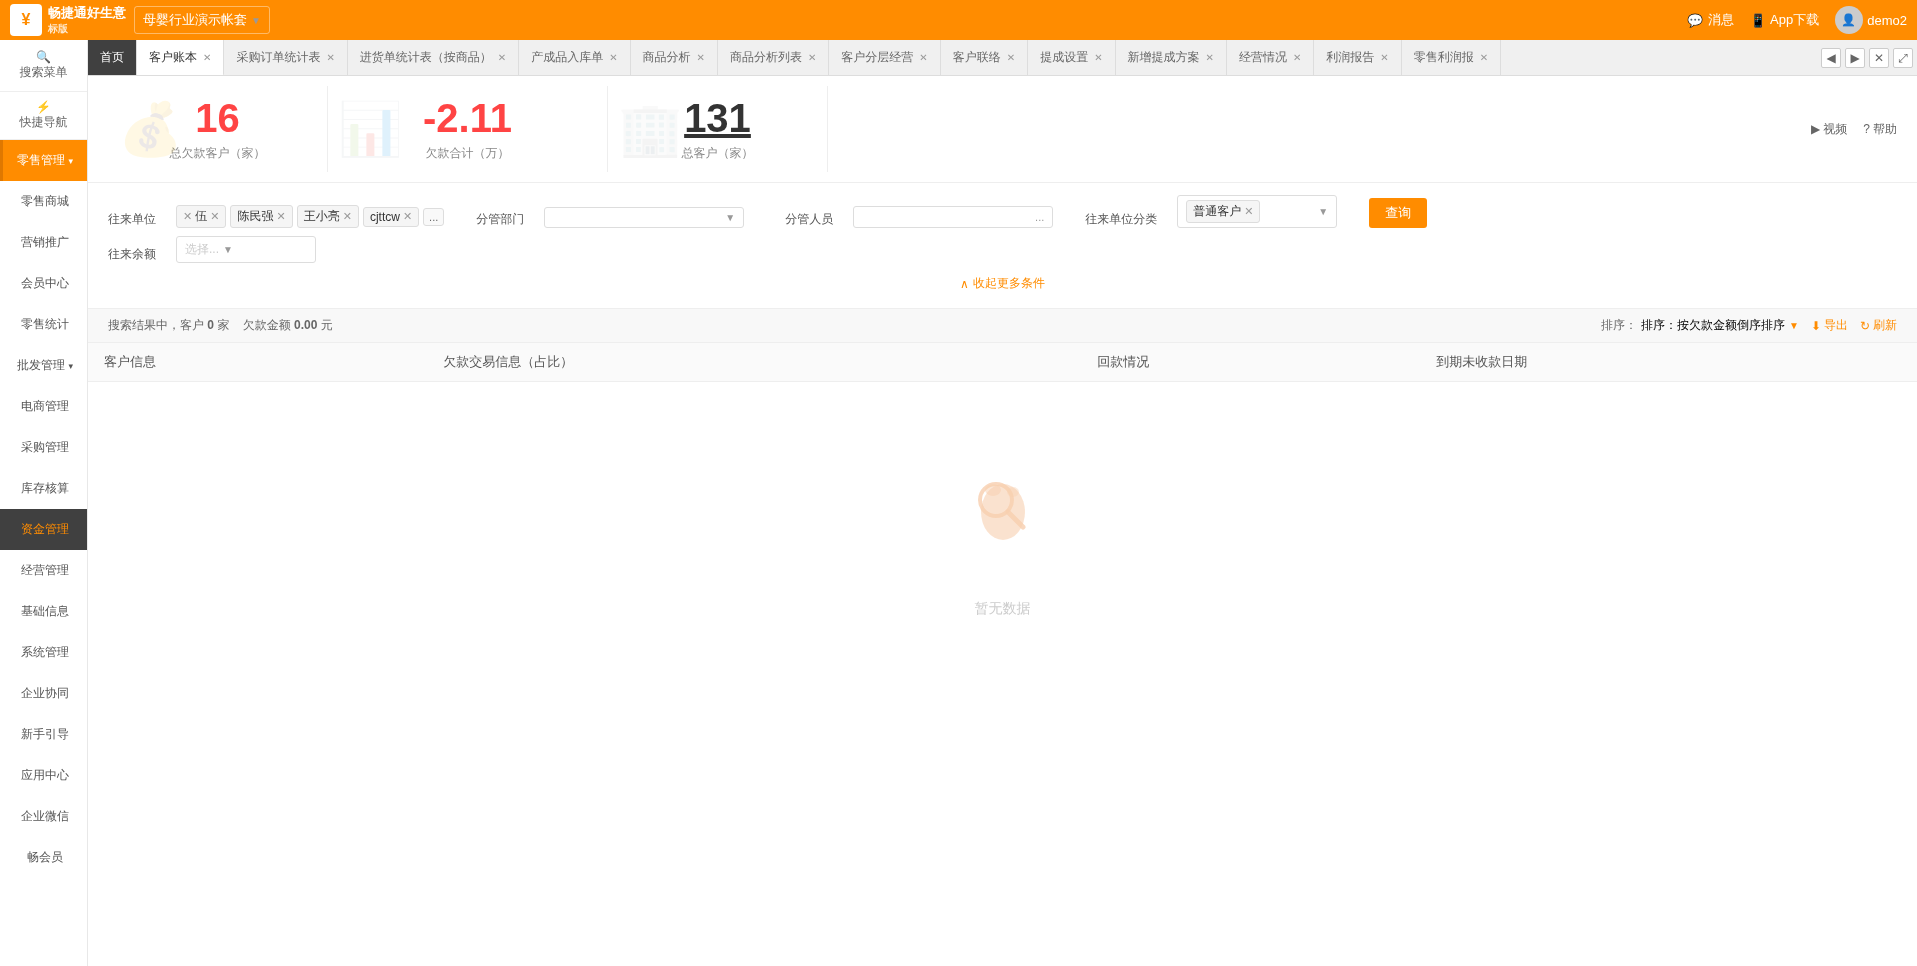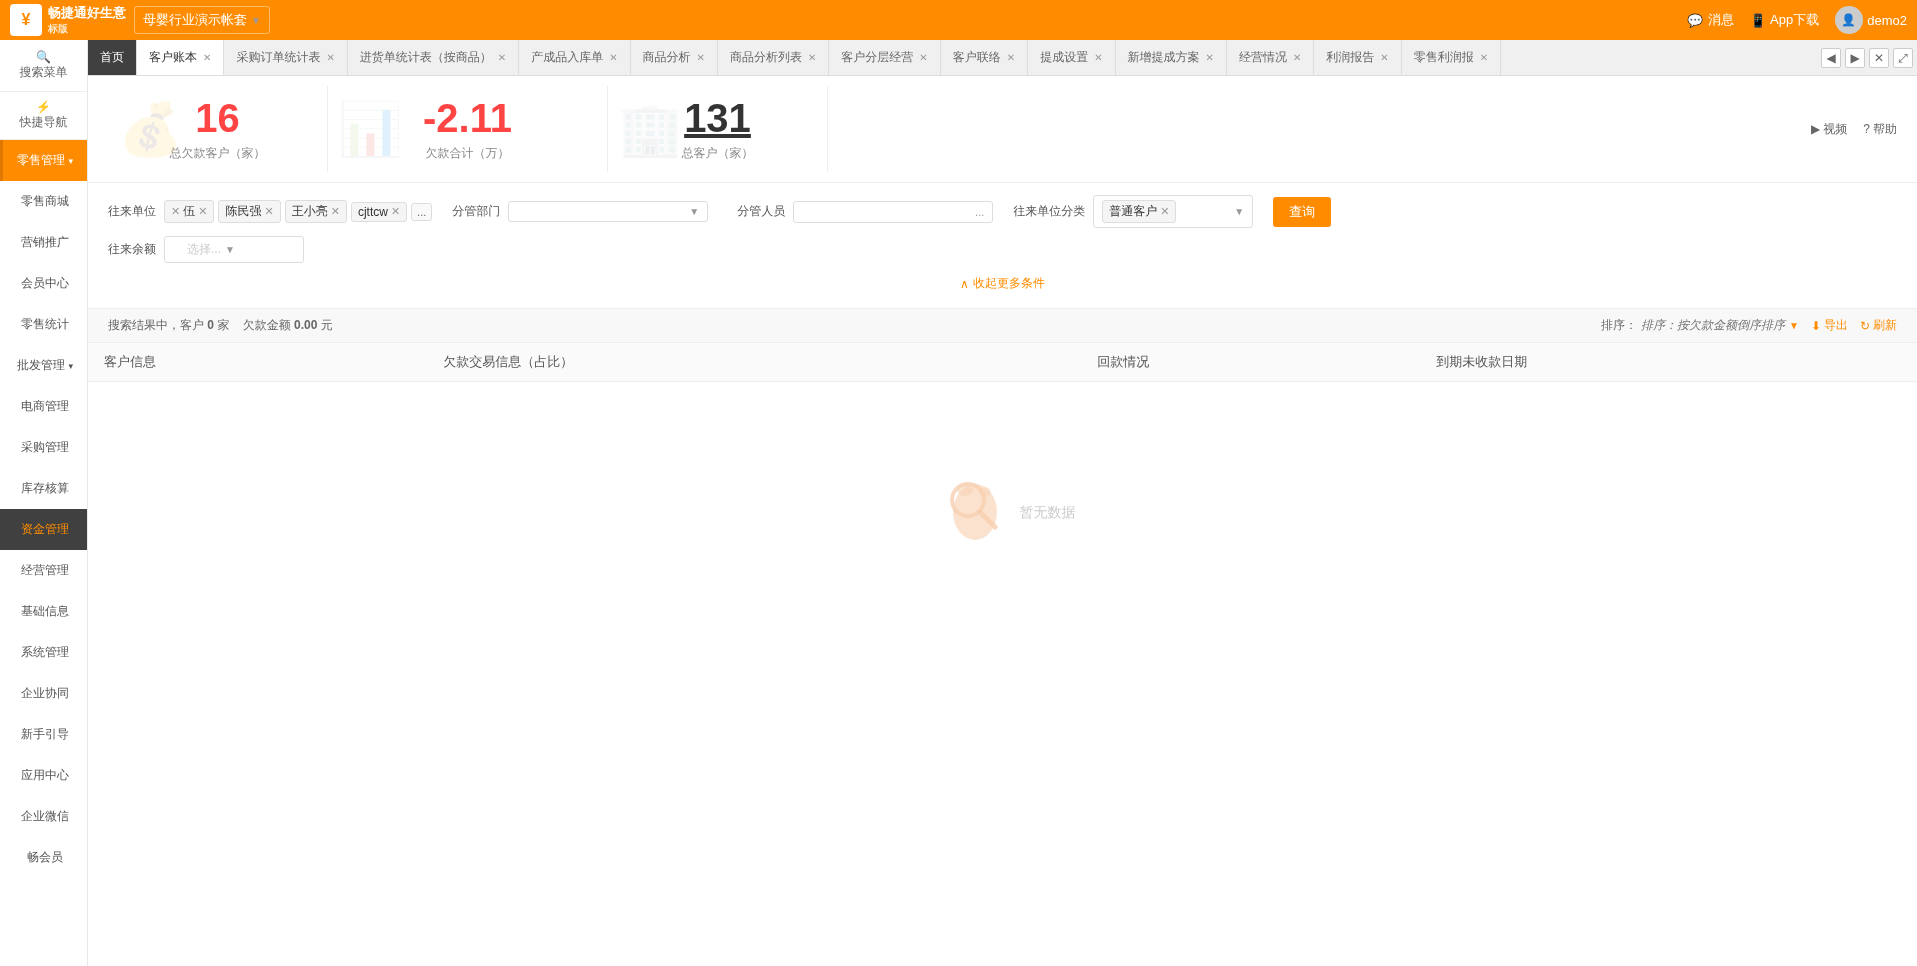--- a/index.html
+++ b/index.html
@@ -46,21 +46,21 @@
     .stats-row { display: flex; align-items: center; background: white; border-bottom: 1px solid #eee; padding: 10px 20px; gap: 0; }
     .stat-card { display: flex; flex-direction: column; align-items: center; padding: 10px 40px; border-right: 1px solid #eee; position: relative; }
     .stat-card:last-child { border-right: none; }
     .stat-value { font-size: 40px; font-weight: bold; color: #ff4444; }
     .stat-value.negative { color: #ff4444; }
     .stat-value.dark { color: #333; font-weight: 700; text-decoration: underline; }
     .stat-label { font-size: 12px; color: #888; margin-top: 4px; }
 
     
     .filters-section { padding: 12px 20px; background: white; border-bottom: 1px solid #eee; }
-    .filter-row { display: flex; align-items: center; gap: 8px; margin-bottom: 8px; flex-wrap: wrap; }
+    .filter-row { display: flex; align-items: flex-end; gap: 20px; margin-bottom: 8px; flex-wrap: wrap; }
     .filter-label { font-size: 12px; color: #555; white-space: nowrap; }
     .filter-tags { display: flex; align-items: center; gap: 4px; flex-wrap: wrap; }
     .filter-tag { display: flex; align-items: center; gap: 3px; background: #f5f5f5; border: 1px solid #ddd; border-radius: 3px; padding: 2px 6px; font-size: 12px; color: #333; }
     .filter-more { font-size: 11px; color: #666; cursor: pointer; padding: 2px 5px; border: 1px solid #ddd; border-radius: 3px; background: #f9f9f9; }
     .filter-select { display: flex; align-items: center; gap: 4px; border: 1px solid #ddd; border-radius: 3px; padding: 4px 8px; font-size: 12px; color: #555; cursor: pointer; min-width: 120px; background: white; }
     .filter-select-wide { min-width: 200px; }
     .collapse-btn { display: flex; align-items: center; justify-content: center; gap: 4px; font-size: 12px; color: #ff8c00; cursor: pointer; padding: 4px 0; }
 
     
     .results-bar { display: flex; align-items: center; justify-content: space-between; padding: 8px 20px; background: #f8f8f8; border-bottom: 1px solid #eee; font-size: 12px; color: #666; }
@@ -69,21 +69,21 @@
     .sort-select { display: flex; align-items: center; gap: 4px; cursor: pointer; }
     .action-btn { display: flex; align-items: center; gap: 3px; cursor: pointer; color: #ff8c00; }
     .refresh-btn { display: flex; align-items: center; gap: 3px; cursor: pointer; color: #ff8c00; }
 
     
     .data-table { width: 100%; border-collapse: collapse; }
     .data-table th { padding: 10px 16px; text-align: left; font-size: 13px; font-weight: 500; color: #555; border-bottom: 1px solid #eee; background: #fafafa; }
     .data-table td { padding: 10px 16px; font-size: 13px; color: #333; border-bottom: 1px solid #f0f0f0; }
 
     
-    .empty-state { display: flex; flex-direction: row; align-items: center; justify-content: center; padding: 80px 20px; color: #bbb; font-size: 14px; }
+    .empty-state { display: flex; flex-direction: column; align-items: center; justify-content: center; padding: 80px 20px; color: #bbb; font-size: 14px; gap: 36px; }
 
     .query-btn { background: #ff8c00; color: white; border: none; border-radius: 3px; padding: 6px 16px; font-size: 13px; cursor: pointer; }
 
     .tag-x { color: #999; cursor: pointer; font-size: 11px; }
 
     .chevron { font-size: 10px; color: #999; }
   </style>
 </head>
 <body>
 
@@ -331,21 +331,21 @@
               </span>
               <span class="chevron">▼</span>
             </div>
 
             <button class="query-btn" style="margin-left:12px;">查询</button>
           </div>
 
           <div class="filter-row">
             <span class="filter-label">往来余额</span>
             <div class="filter-select" style="min-width:140px;">
-              <span style="color:#ccc;margin-left:14px;">选择...</span>
+              <span style="color:#ccc;">选择...</span>
               <span class="chevron">▼</span>
             </div>
           </div>
 
           <div style="display:flex;justify-content:center;">
             <div class="collapse-btn">
               <span>∧</span>
               <span>收起更多条件</span>
             </div>
           </div>
@@ -359,21 +359,21 @@
               <span>家</span>
               &nbsp;&nbsp;
               <span>欠款金额</span>
               <strong>0.00</strong>
               <span>元</span>
             </span>
           </div>
           <div class="results-bar-right">
             <div class="sort-select">
               <span>排序：</span>
-              <span style="color:#737373;font-style:italic;">排序：按欠款金额倒序排序</span>
+              <span style="color:#000000;">排序：按欠款金额倒序排序</span>
               <span style="font-size:10px;color:#ff8c00;">▼</span>
             </div>
             <div class="action-btn">
               <span>⬇</span>
               <span>导出</span>
             </div>
             <div class="refresh-btn">
               <span>↻</span>
               <span>刷新</span>
             </div>

